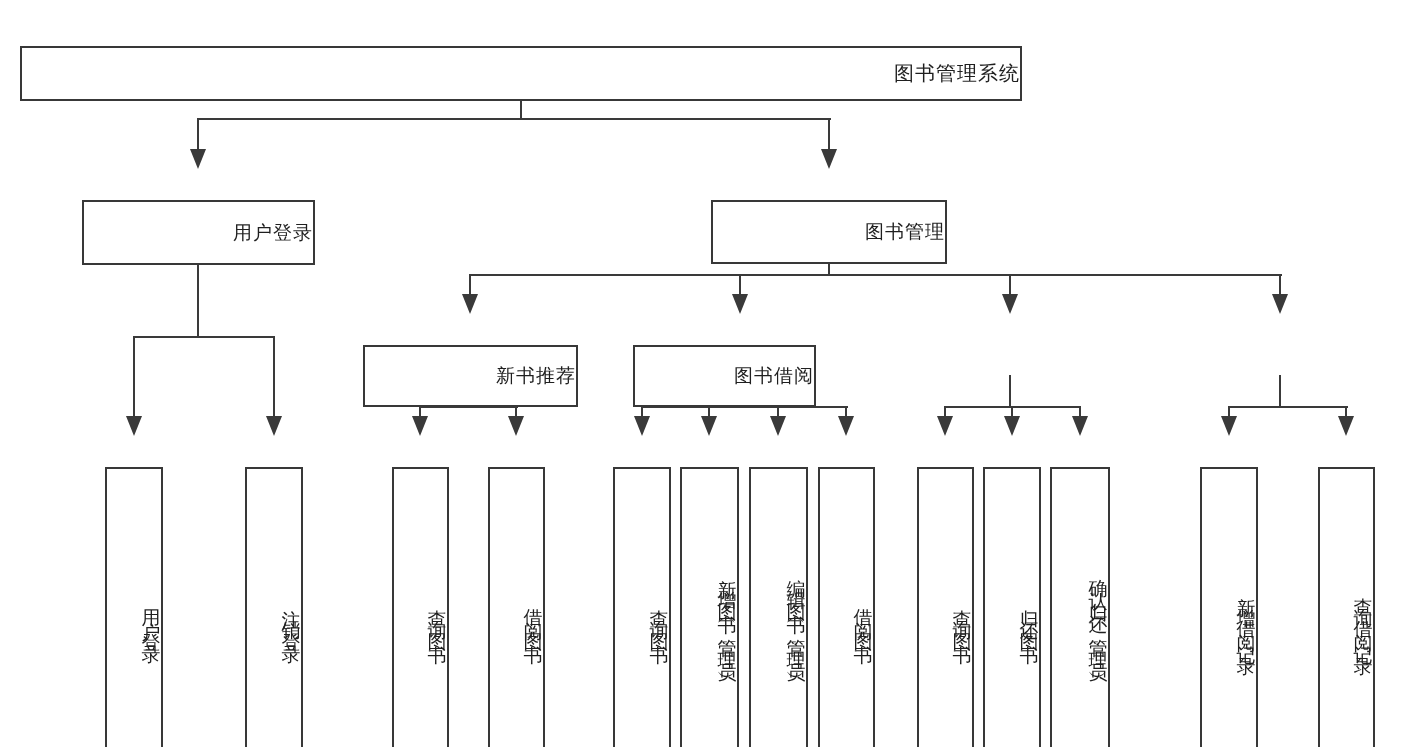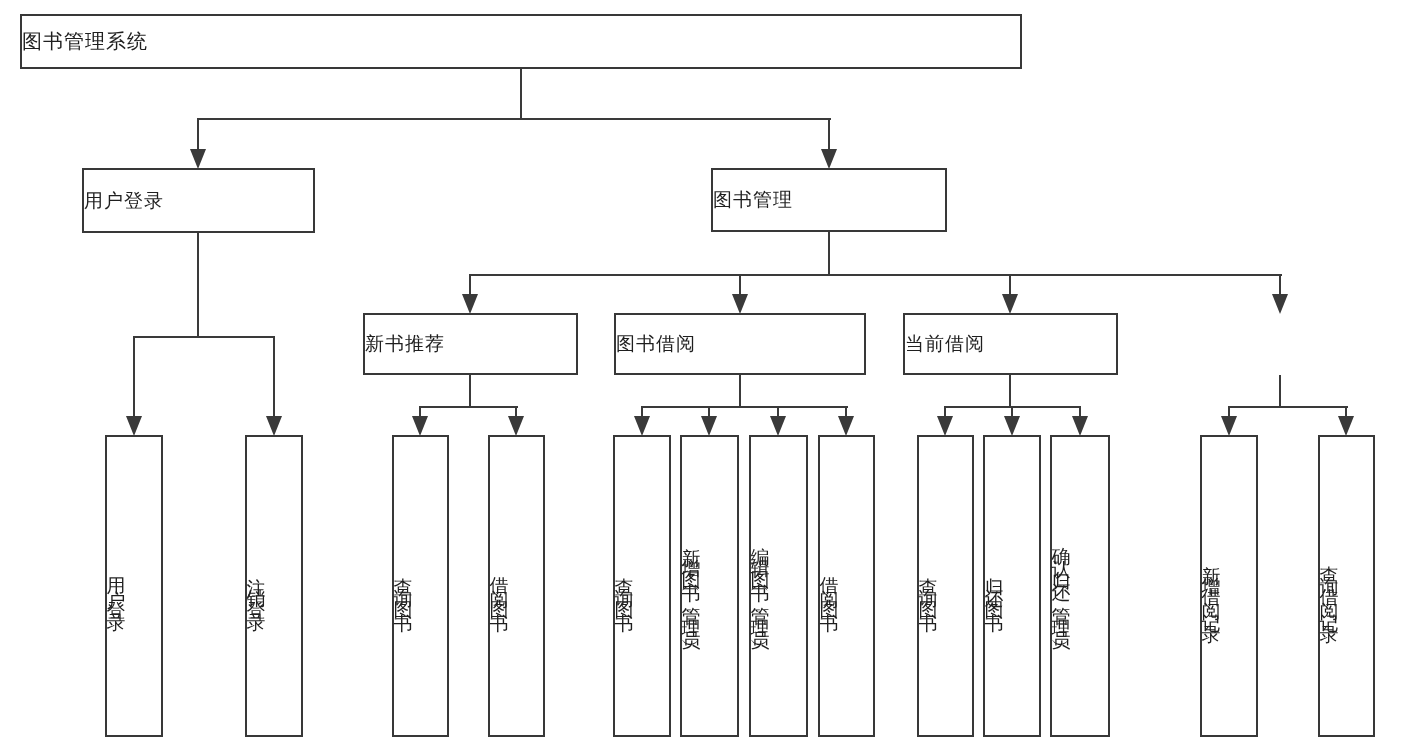--- a/index.html
+++ b/index.html
@@ -3,21 +3,21 @@
 <meta charset="utf-8">
 <style>
   :root{
     --line:#3a3a3a; --box-border:#383838; --text:#1f1f1f; --background:#ffffff;
     --watermark-fill:#ffffff; --watermark-outline:#bd8f8f;
   }
   html,body{margin:0;padding:0;background:#fff;}
   .stage{position:relative;width:1405px;height:747px;background:var(--background);
     font-family:"Liberation Sans","DejaVu Sans",sans-serif;color:var(--text);overflow:hidden;}
   .box{position:absolute;box-sizing:border-box;background:#fff;border:2px solid var(--box-border);
-    display:flex;align-items:center;justify-content:flex-start;font-size:19px;letter-spacing:1px;z-index:2;}
+    display:flex;align-items:center;justify-content:flex-end;font-size:19px;letter-spacing:1px;z-index:2;margin-top:32px;}
   .root-box{font-size:20px;}
   .leaf{top:435px;height:302px;}
   .leaf .vtxt{writing-mode:vertical-rl;text-orientation:mixed;letter-spacing:12px;line-height:1;font-size:19px;}
   .ln{position:absolute;background:var(--line);z-index:1;}
   .ah{position:absolute;width:0;height:0;border-left:8px solid transparent;
     border-right:8px solid transparent;border-top:20px solid var(--line);z-index:1;}
   .watermark{position:absolute;right:8px;bottom:4px;font-size:21px;letter-spacing:0.5px;z-index:5;
     color:var(--watermark-fill);
     text-shadow:1px 1px 0 var(--watermark-outline),-1px -1px 0 var(--watermark-outline),
       1px -1px 0 var(--watermark-outline),-1px 1px 0 var(--watermark-outline),2px 2px 1px rgba(120,90,90,.55);}
@@ -34,25 +34,22 @@
   <div class="box" style="left:82px;top:168px;width:233px;height:65px">
     <span>用户登录</span>
   </div>
   <div class="box" style="left:363px;top:313px;width:215px;height:62px">
     <span>新书推荐</span>
   </div>
 
   <div class="box" style="left:711px;top:168px;width:236px;height:64px">
     <span>图书管理</span>
   </div>
-  <div class="box" style="left:614px;top:313px;width:252px;height:62px">
+  <div class="box" style="left:633px;top:313px;width:183px;height:62px">
     <span>图书借阅</span>
-  </div>
-  <div class="box" style="left:903px;top:313px;width:215px;height:62px">
-    <span>当前借阅</span>
   </div>
 
   <div class="box leaf" style="left:105px;width:58px">
       <span class="vtxt">用户登录</span>
     </div>
   <div class="box leaf" style="left:245px;width:58px">
       <span class="vtxt">注销登录</span>
     </div>
 
   <div class="box leaf" style="left:392px;width:57px">

